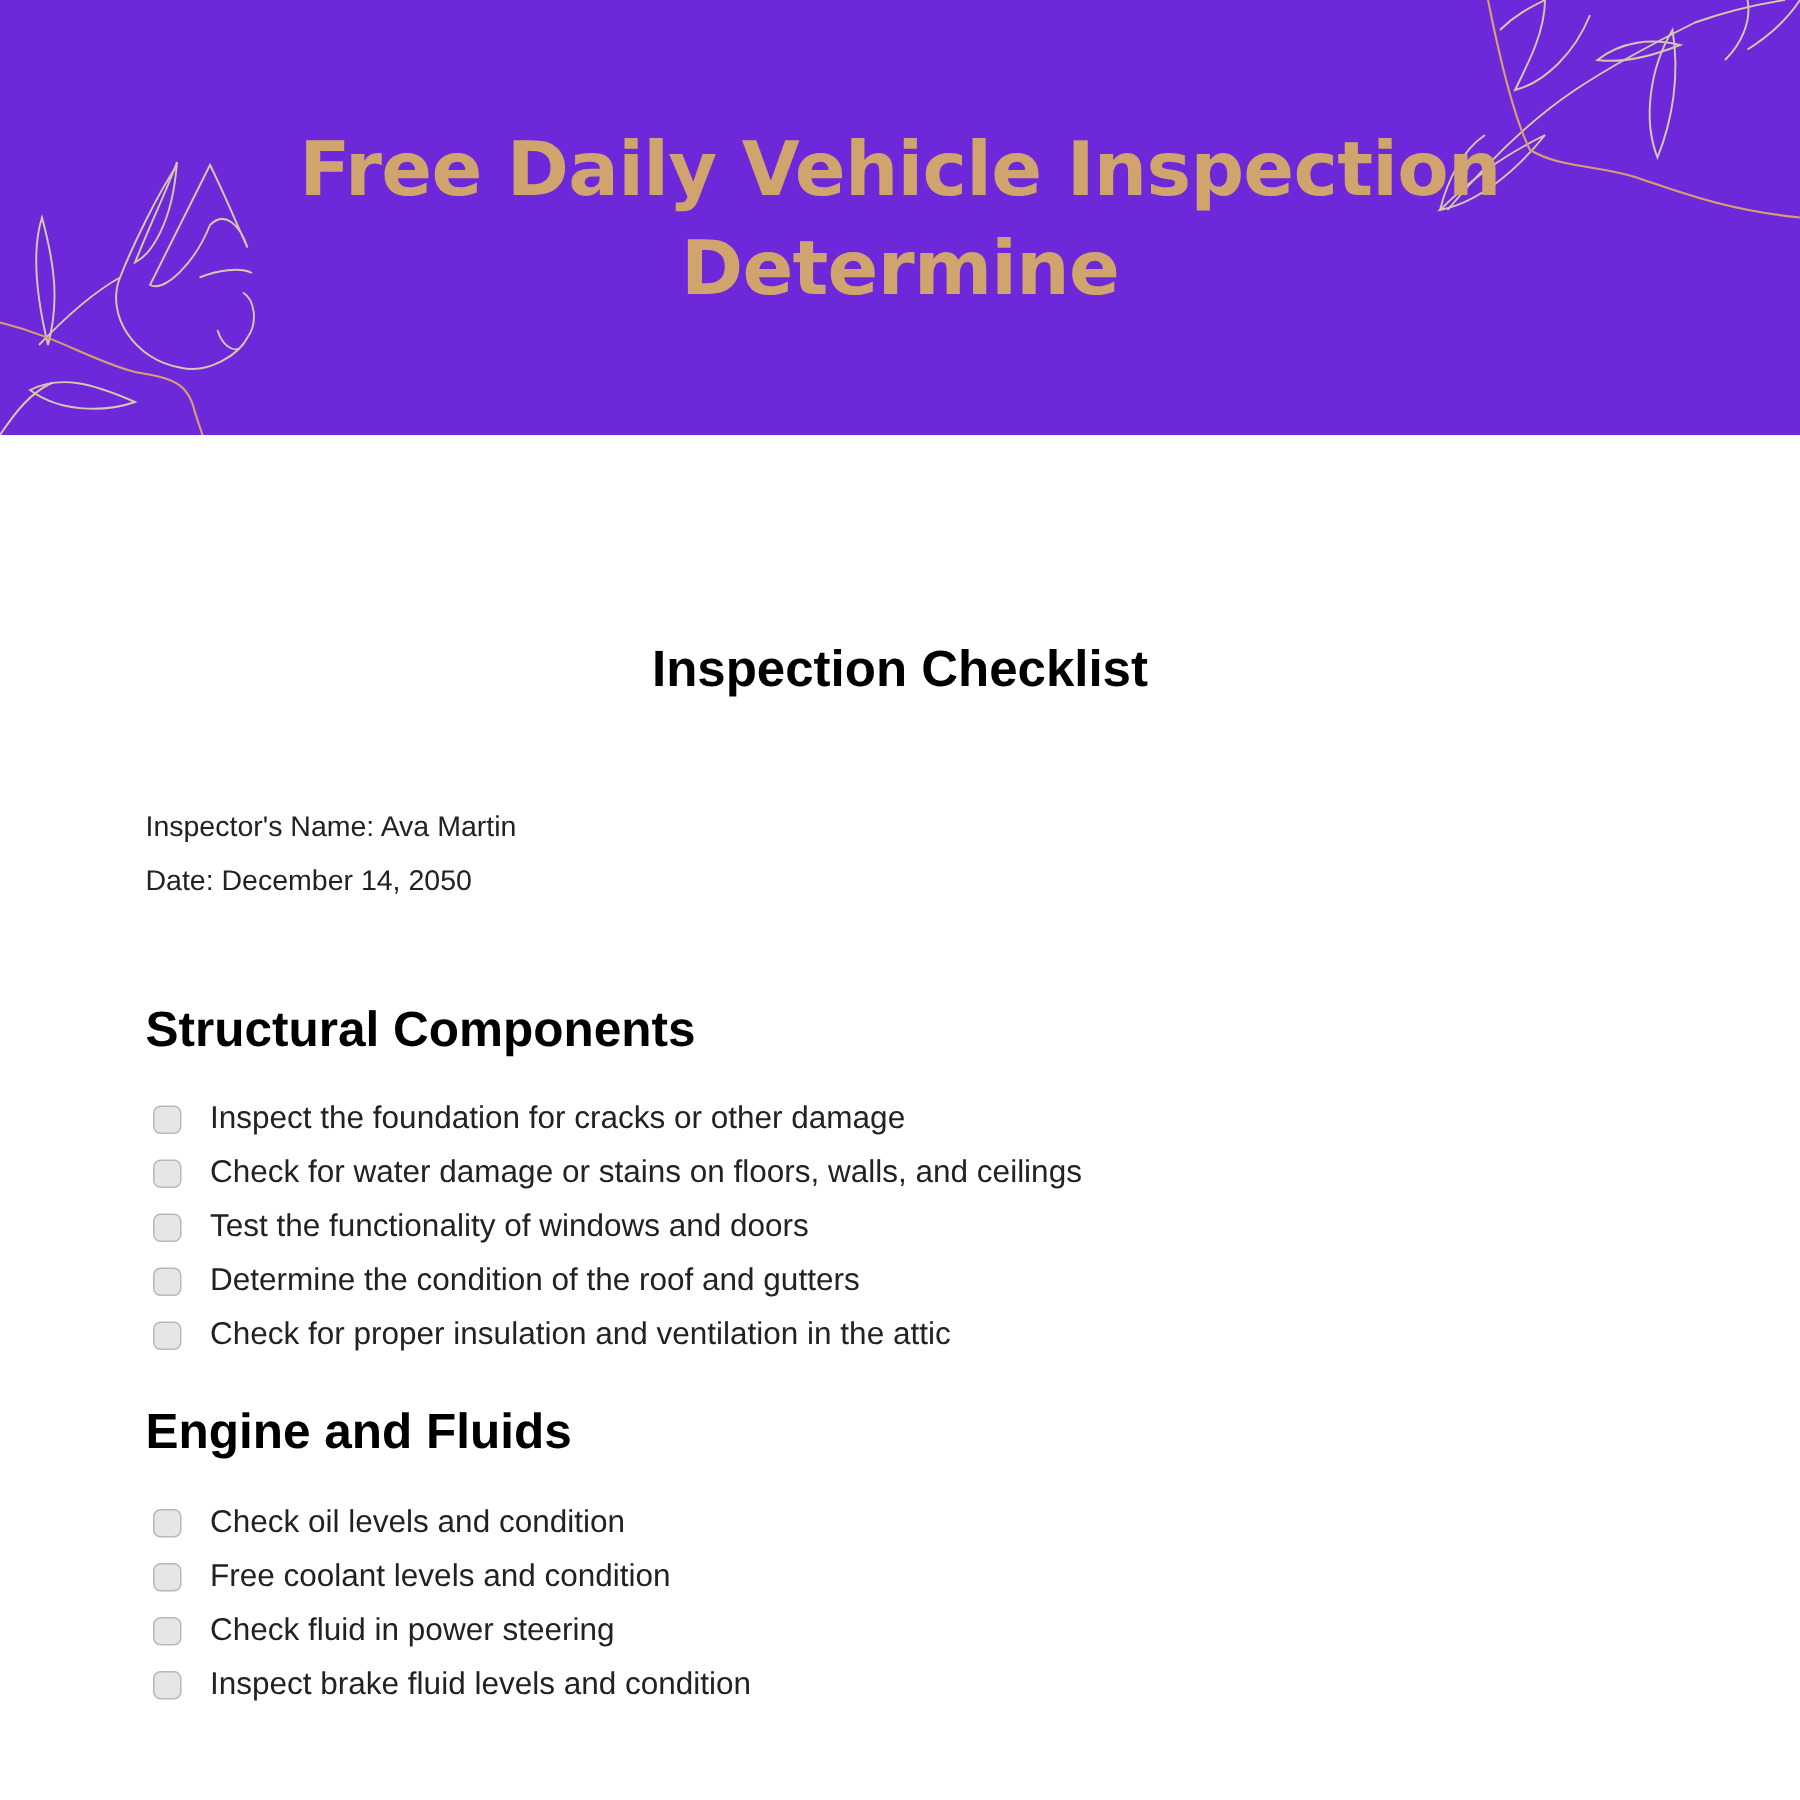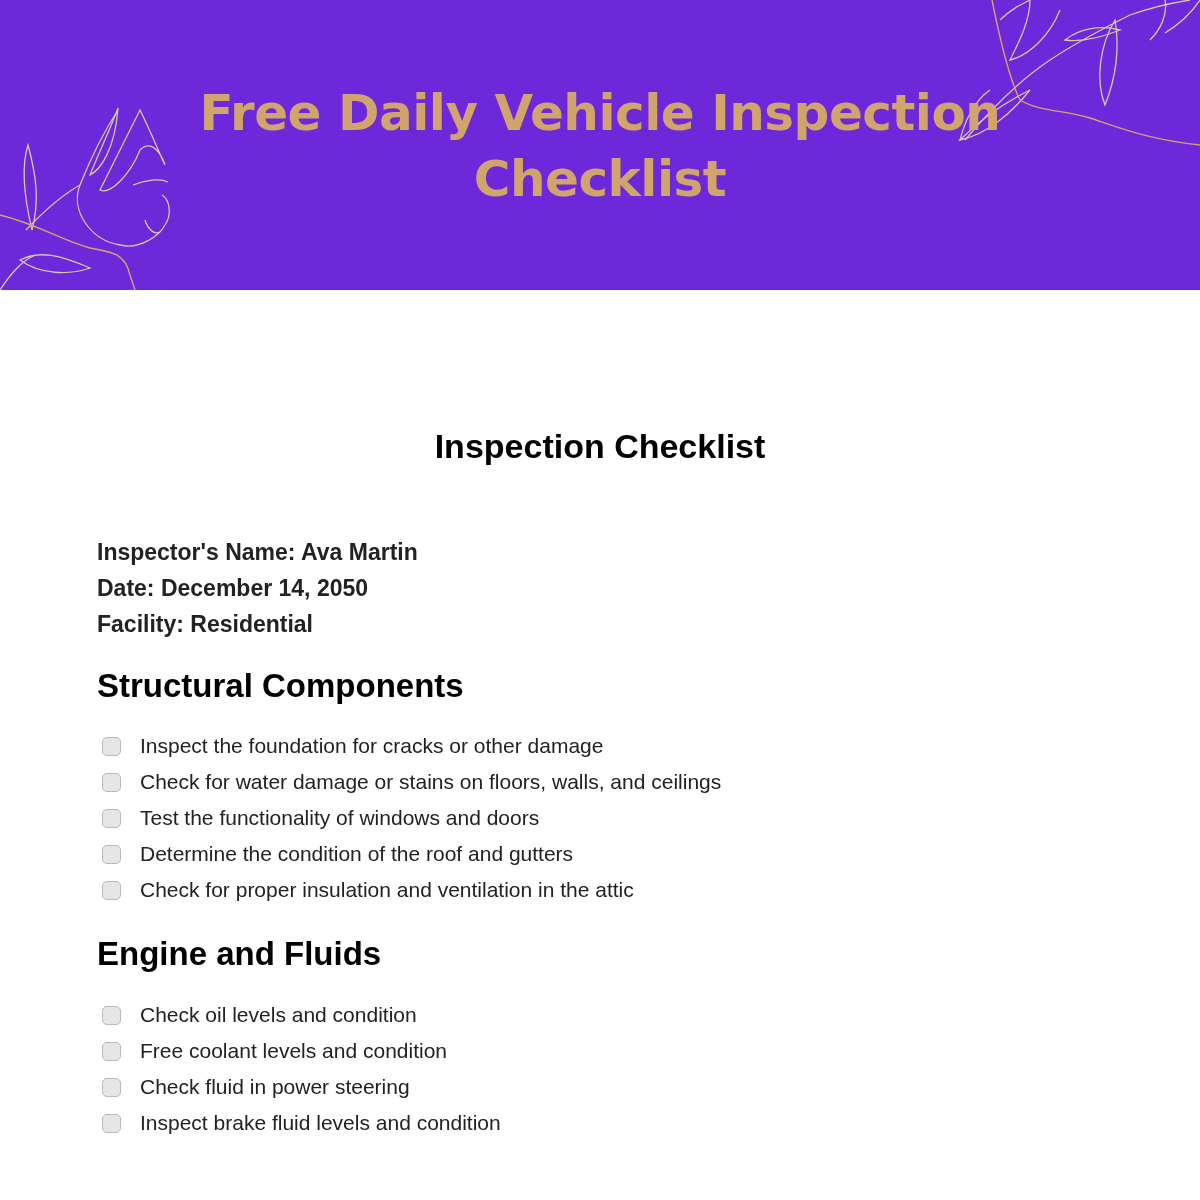--- a/index.html
+++ b/index.html
@@ -2,21 +2,21 @@
 <html><head>
 <meta charset="utf-8">
 <style>
   html, body { margin:0; padding:0; }
   body { width:1200px; height:1200px; overflow:hidden; background:#ffffff; font-family:"Liberation Sans", sans-serif; color:#222; }
   .banner { position:relative; width:1200px; height:290px; background:#6d28d9; overflow:hidden; }
   .banner svg.deco { position:absolute; left:0; top:0; }
   .banner-title { position:absolute; left:0; right:0; top:80px; text-align:center; color:#d1a36d; font-family:"DejaVu Sans", sans-serif; font-weight:bold; font-size:50px; line-height:66px; letter-spacing:-0.5px; }
   .main { position:absolute; left:0; top:290px; width:1200px; }
   .doc-title { position:absolute; left:0; right:0; top:128px; text-align:center; font-size:34px; font-weight:bold; color:#000; line-height:56px; }
-  .meta { position:absolute; left:97px; top:244px; font-size:23px; line-height:36px; color:#222;font-weight:bold; }
+  .meta { position:absolute; left:97px; top:244px; font-size:19px; line-height:36px; color:#222; }
   .meta div { height:36px; }
   .section-title { position:absolute; left:97px; font-size:33px; font-weight:bold; color:#000; line-height:40px; }
   .checklist { position:absolute; left:100px; margin:0; padding:0; list-style:none; }
   .checklist li { display:flex; align-items:center; height:36px; font-size:21px; color:#222;text-align:right; }
   .cb { width:19px; height:19px; border:1px solid #b8b8b8; border-radius:5px; background:#e6e6e6; margin-right:19px; margin-left:2px; box-sizing:border-box; flex:none; }
 </style>
 </head>
 <body>
 
 <div class="banner">
@@ -41,31 +41,30 @@
       <path d="M1115 20 C1120 50 1115 80 1105 105 C1095 80 1100 45 1115 20Z"></path>
       <path d="M1200 0 C1190 15 1178 25 1165 33"></path>
       <path d="M1165 0 C1168 15 1160 30 1150 40"></path>
       <path d="M960 140 C965 120 975 100 990 90"></path>
       <path d="M1000 20 C1010 10 1020 5 1030 0"></path>
     </g>
     <path d="M992 0 C1000 40 1010 80 1020 100 C1040 112 1065 110 1090 118 C1120 128 1150 140 1200 145" fill="none" stroke="#d9a06f" stroke-width="1.4"></path>
   </svg>
   <div class="banner-title">
     <div>Free Daily Vehicle Inspection</div>
-    <div>Checklist</div>
+    <div>Determine</div>
   </div>
 </div>
 
 <div class="main">
   <div class="doc-title">Inspection Checklist</div>
 
   <div class="meta">
     <div>Inspector's Name: Ava Martin</div>
     <div>Date: December 14, 2050</div>
-    <div>Facility: Residential</div>
   </div>
 
   <div class="section-title" style="top:376px;text-align:center;">Structural Components</div>
   <ul class="checklist" style="top:438px;">
     <li>
         <span class="cb"></span>
         <span>Inspect the foundation for cracks or other damage</span>
       </li>
     <li>
         <span class="cb"></span>

